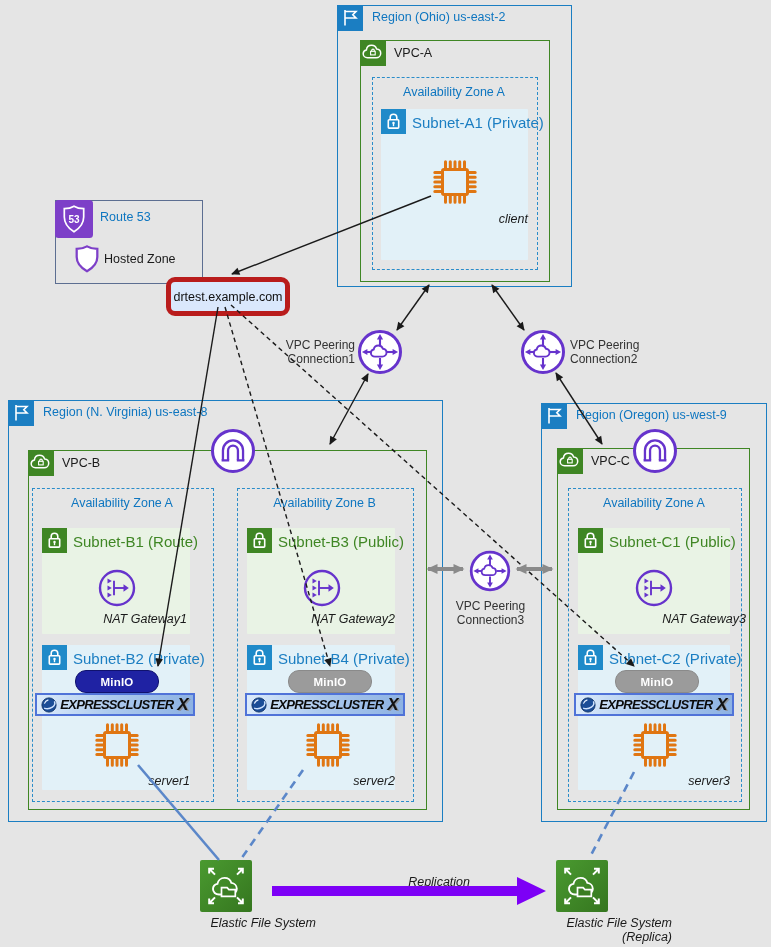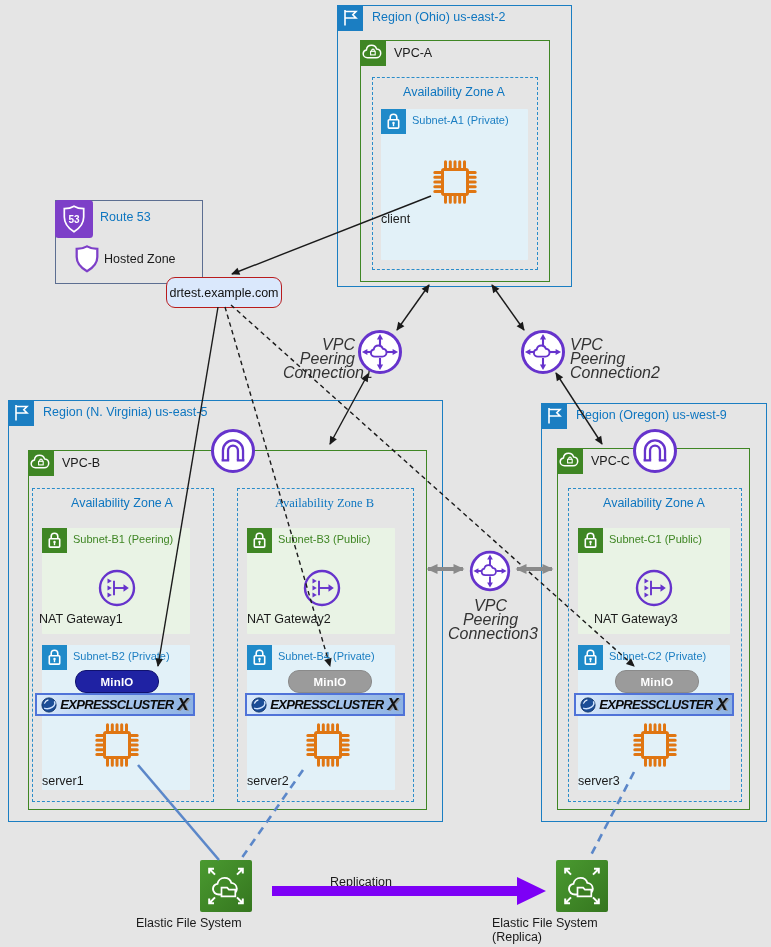--- a/index.html
+++ b/index.html
@@ -11,28 +11,28 @@
   .region{border:1.6px solid #1b7ec2;}
   .vpc{border:1.6px solid #3f8624;}
   .az{border:1.4px dashed #2a8cc9;}
   .region-title{font-size:12.5px;color:#0e76c0;white-space:nowrap;}
   .vpc-title{font-size:12.5px;color:#1a1a1a;white-space:nowrap;}
   .az-title{font-size:12.5px;color:#0e76c0;text-align:center;}
 
   .subnet{border-radius:1px;}
   .sub-pub{background:#e9f3e5;}
   .sub-priv{background:#e2f1f8;}
-  .sn-label{font-size:11px;white-space:nowrap;}
+  .sn-label{font-size:15px;white-space:nowrap;}
   .sn-label.pub{color:#3f8624;}
   .sn-label.priv{color:#1b7ec2;}
 
-  .node-label{font-size:12.5px;color:#1a1a1a;text-align:left;}
-  .peer-label{font-size:16px;color:#333;line-height:14px;font-style:italic;}
-
-  .dns-pill{background:#dae8fc;border:1px solid #b91c1c;border-radius:9px;
+  .node-label{font-size:12.5px;color:#1a1a1a;text-align:right;font-style:italic;}
+  .peer-label{font-size:12px;color:#333;line-height:14px;}
+
+  .dns-pill{background:#dae8fc;border:5px solid #b91c1c;border-radius:9px;
             display:flex;align-items:center;justify-content:center;
             font-size:12.5px;color:#111;z-index:6;}
   .r53-box{border:1px solid #5c6e91;}
   .r53-title{font-size:12.5px;color:#0e76c0;}
   .hz-label{font-size:12.5px;color:#1a1a1a;}
 
   .minio{border-radius:11px;display:flex;align-items:center;justify-content:center;
          font-size:11.5px;font-weight:bold;color:#fff;letter-spacing:.2px;z-index:4;}
   .minio.active{background:#1f22a3;border:1px solid #10126e;}
   .minio.standby{background:#9b9b9b;border:1px solid #8a8a8a;}
@@ -213,39 +213,39 @@
     </svg>
   <div class="abs peer-label" style="left:570px;top:338px;width:82px;">
     <span>VPC Peering</span><br>
     <span>Connection2</span>
   </div>
 
   <div class="abs region" style="left:8px;top:400px;width:433px;height:420px;"></div>
   <svg class="icon" style="left:8px;top:400px;width:26px;height:26px;">
       <use href="#sym-flag"></use>
     </svg>
-  <div class="abs region-title" style="left:43px;top:405px;">Region (N. Virginia) us-east-5</div>
+  <div class="abs region-title" style="left:43px;top:405px;">Region (N. Virginia) us-east-8</div>
 
   <div class="abs vpc" style="left:28px;top:450px;width:397px;height:358px;"></div>
   <svg class="icon" style="left:28px;top:450px;width:26px;height:26px;">
       <use href="#sym-vpc"></use>
     </svg>
   <div class="abs vpc-title" style="left:62px;top:456px;">VPC-B</div>
   <svg class="icon z10" style="left:209px;top:427px;width:48px;height:48px;">
       <use href="#sym-igw"></use>
     </svg>
 
   <div class="abs az" style="left:32px;top:488px;width:180px;height:312px;"></div>
   <div class="abs az-title" style="left:32px;top:496px;width:180px;">Availability Zone A</div>
 
   <div class="abs subnet sub-pub" style="left:42px;top:528px;width:148px;height:106px;"></div>
   <svg class="icon z10" style="left:42px;top:528px;width:25px;height:25px;background:#3f8624;">
       <use href="#sym-lock"></use>
     </svg>
-  <div class="abs sn-label pub z10" style="left:73px;top:533px;">Subnet-B1 (Peering)</div>
+  <div class="abs sn-label pub z10" style="left:73px;top:533px;">Subnet-B1 (Route)</div>
   <svg class="icon" style="left:97px;top:568px;width:40px;height:40px;">
       <use href="#sym-nat"></use>
     </svg>
   <div class="abs node-label" style="left:39px;top:612px;width:148px;">NAT Gateway1</div>
 
   <div class="abs subnet sub-priv" style="left:42px;top:645px;width:148px;height:145px;"></div>
   <svg class="icon z10" style="left:42px;top:645px;width:25px;height:25px;background:#1f8ac9;">
       <use href="#sym-lock"></use>
     </svg>
   <div class="abs sn-label priv z10" style="left:73px;top:650px;">Subnet-B2 (Private)</div>
@@ -256,21 +256,21 @@
       </svg>
     <span class="ecx-text">EXPRESSCLUSTER</span>
     <span class="ecx-x">X</span>
   </div>
   <svg class="icon" style="left:92px;top:720px;width:50px;height:50px;">
       <use href="#sym-chip"></use>
     </svg>
   <div class="abs node-label" style="left:42px;top:774px;width:148px;">server1</div>
 
   <div class="abs az" style="left:237px;top:488px;width:175px;height:312px;"></div>
-  <div class="abs az-title" style="left:237px;top:496px;width:175px;font-family:Liberation Serif, serif;">Availability Zone B</div>
+  <div class="abs az-title" style="left:237px;top:496px;width:175px;">Availability Zone B</div>
 
   <div class="abs subnet sub-pub" style="left:247px;top:528px;width:148px;height:106px;"></div>
   <svg class="icon z10" style="left:247px;top:528px;width:25px;height:25px;background:#3f8624;">
       <use href="#sym-lock"></use>
     </svg>
   <div class="abs sn-label pub z10" style="left:278px;top:533px;">Subnet-B3 (Public)</div>
   <svg class="icon" style="left:302px;top:568px;width:40px;height:40px;">
       <use href="#sym-nat"></use>
     </svg>
   <div class="abs node-label" style="left:247px;top:612px;width:148px;">NAT Gateway2</div>

